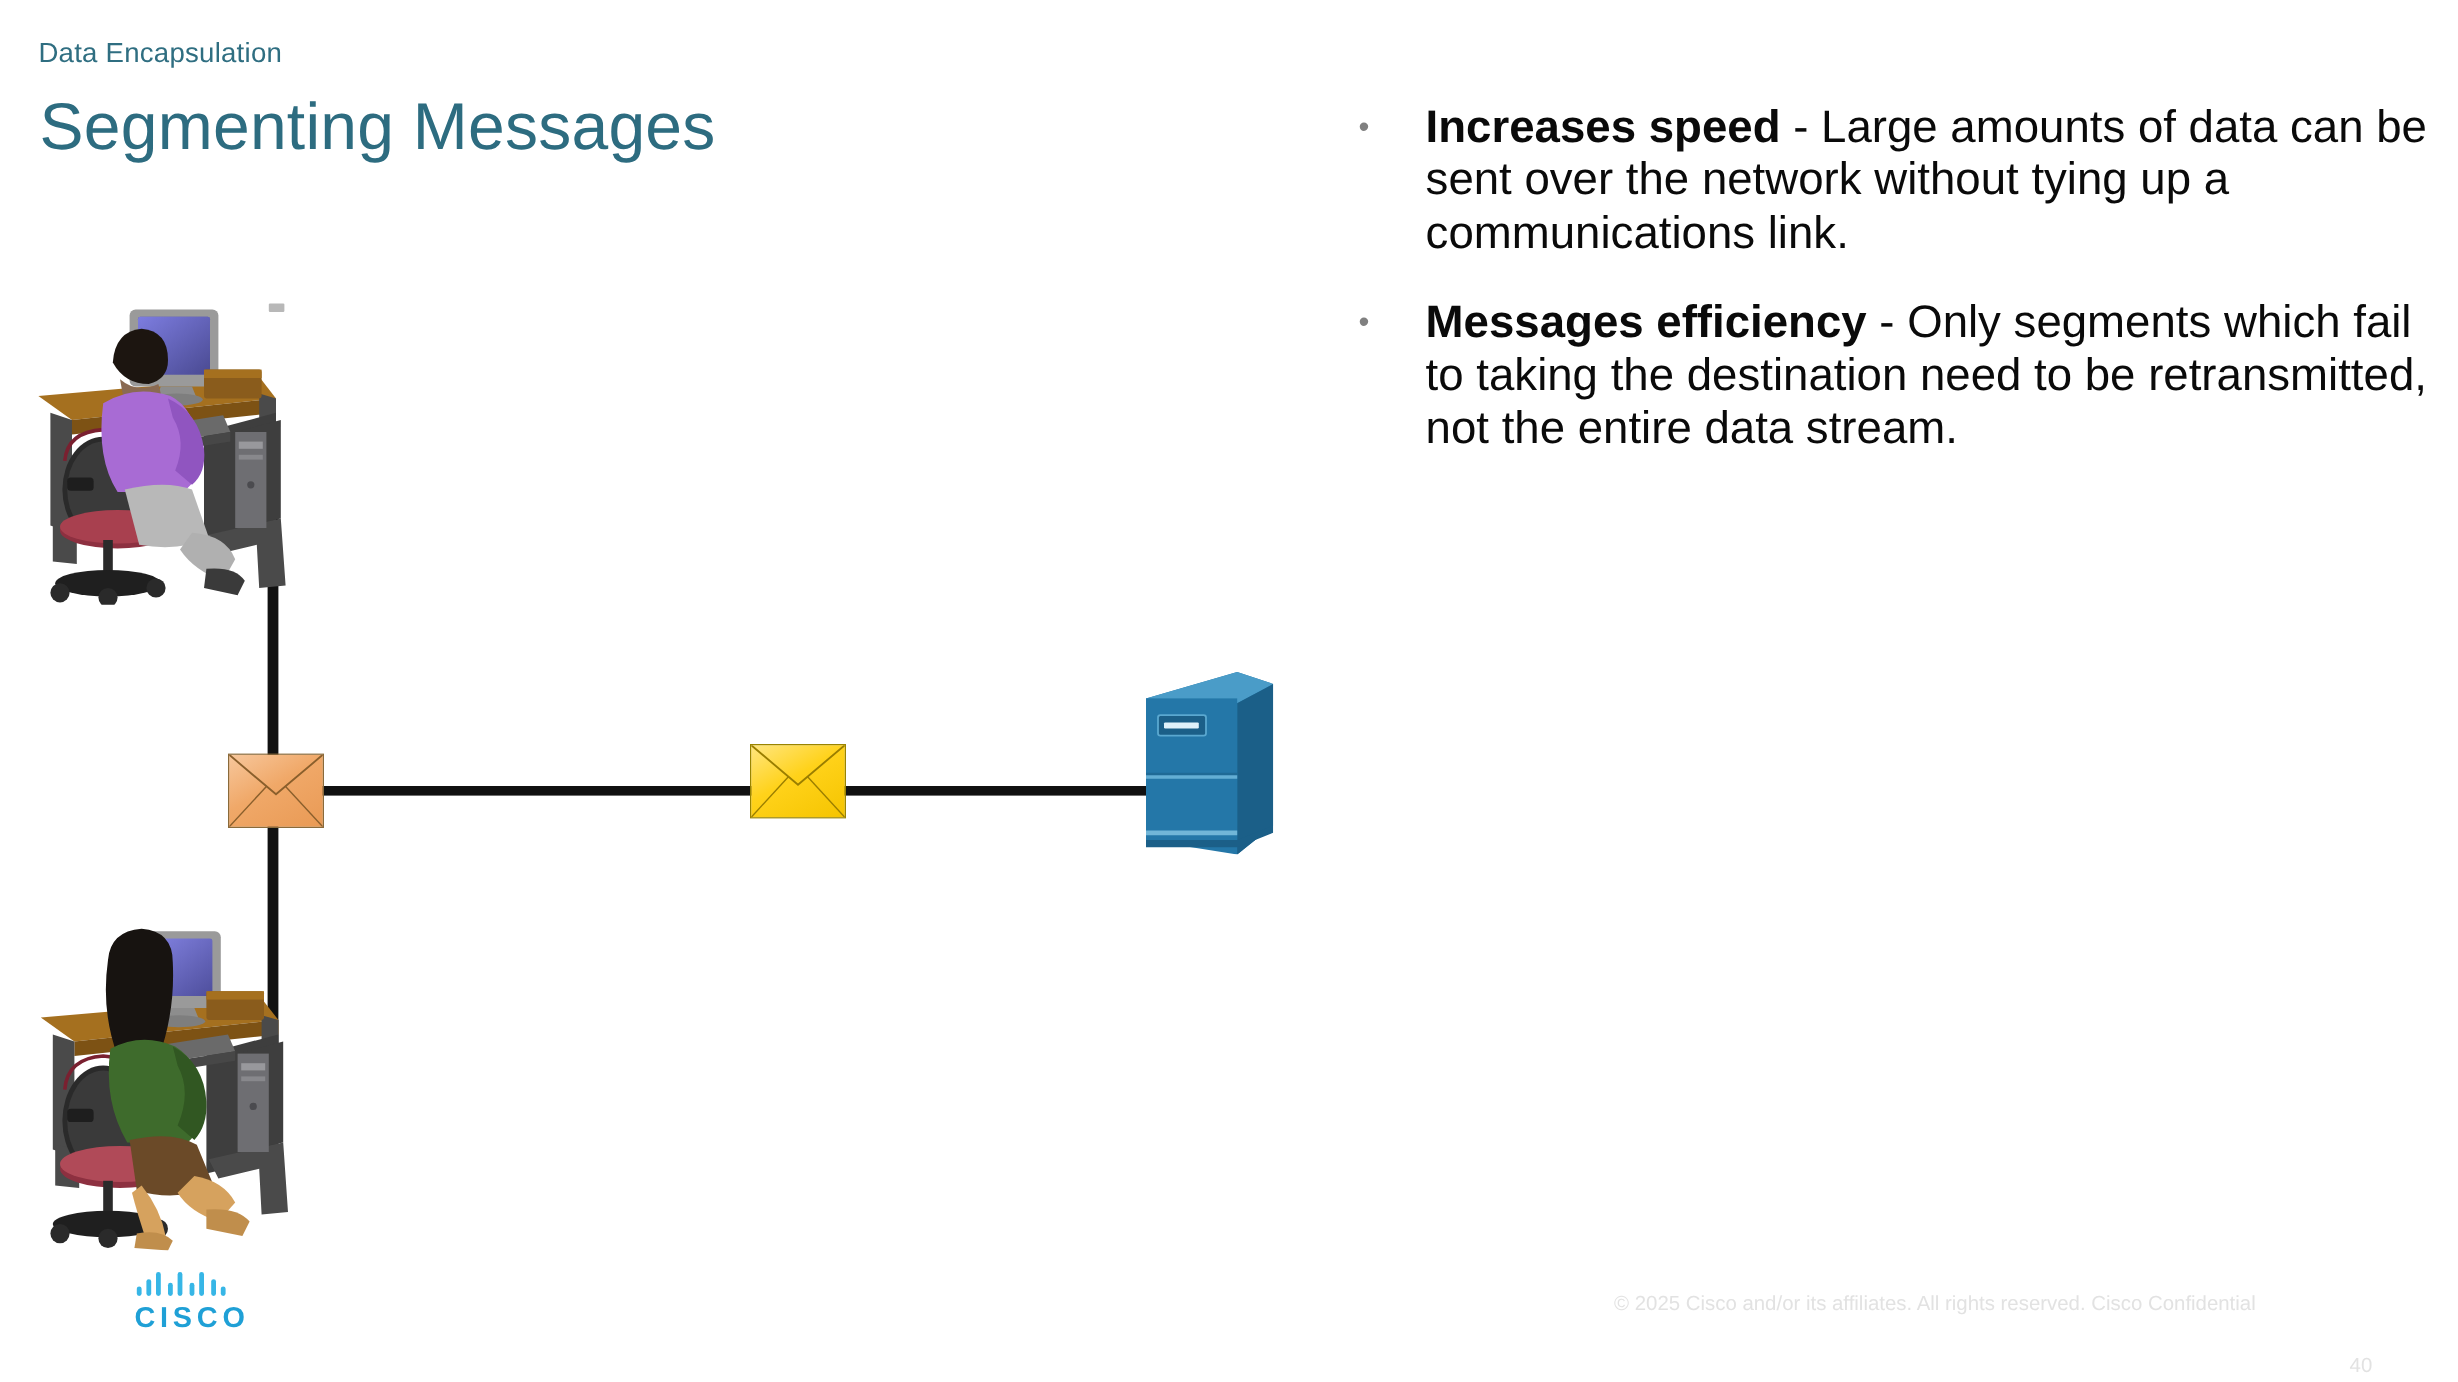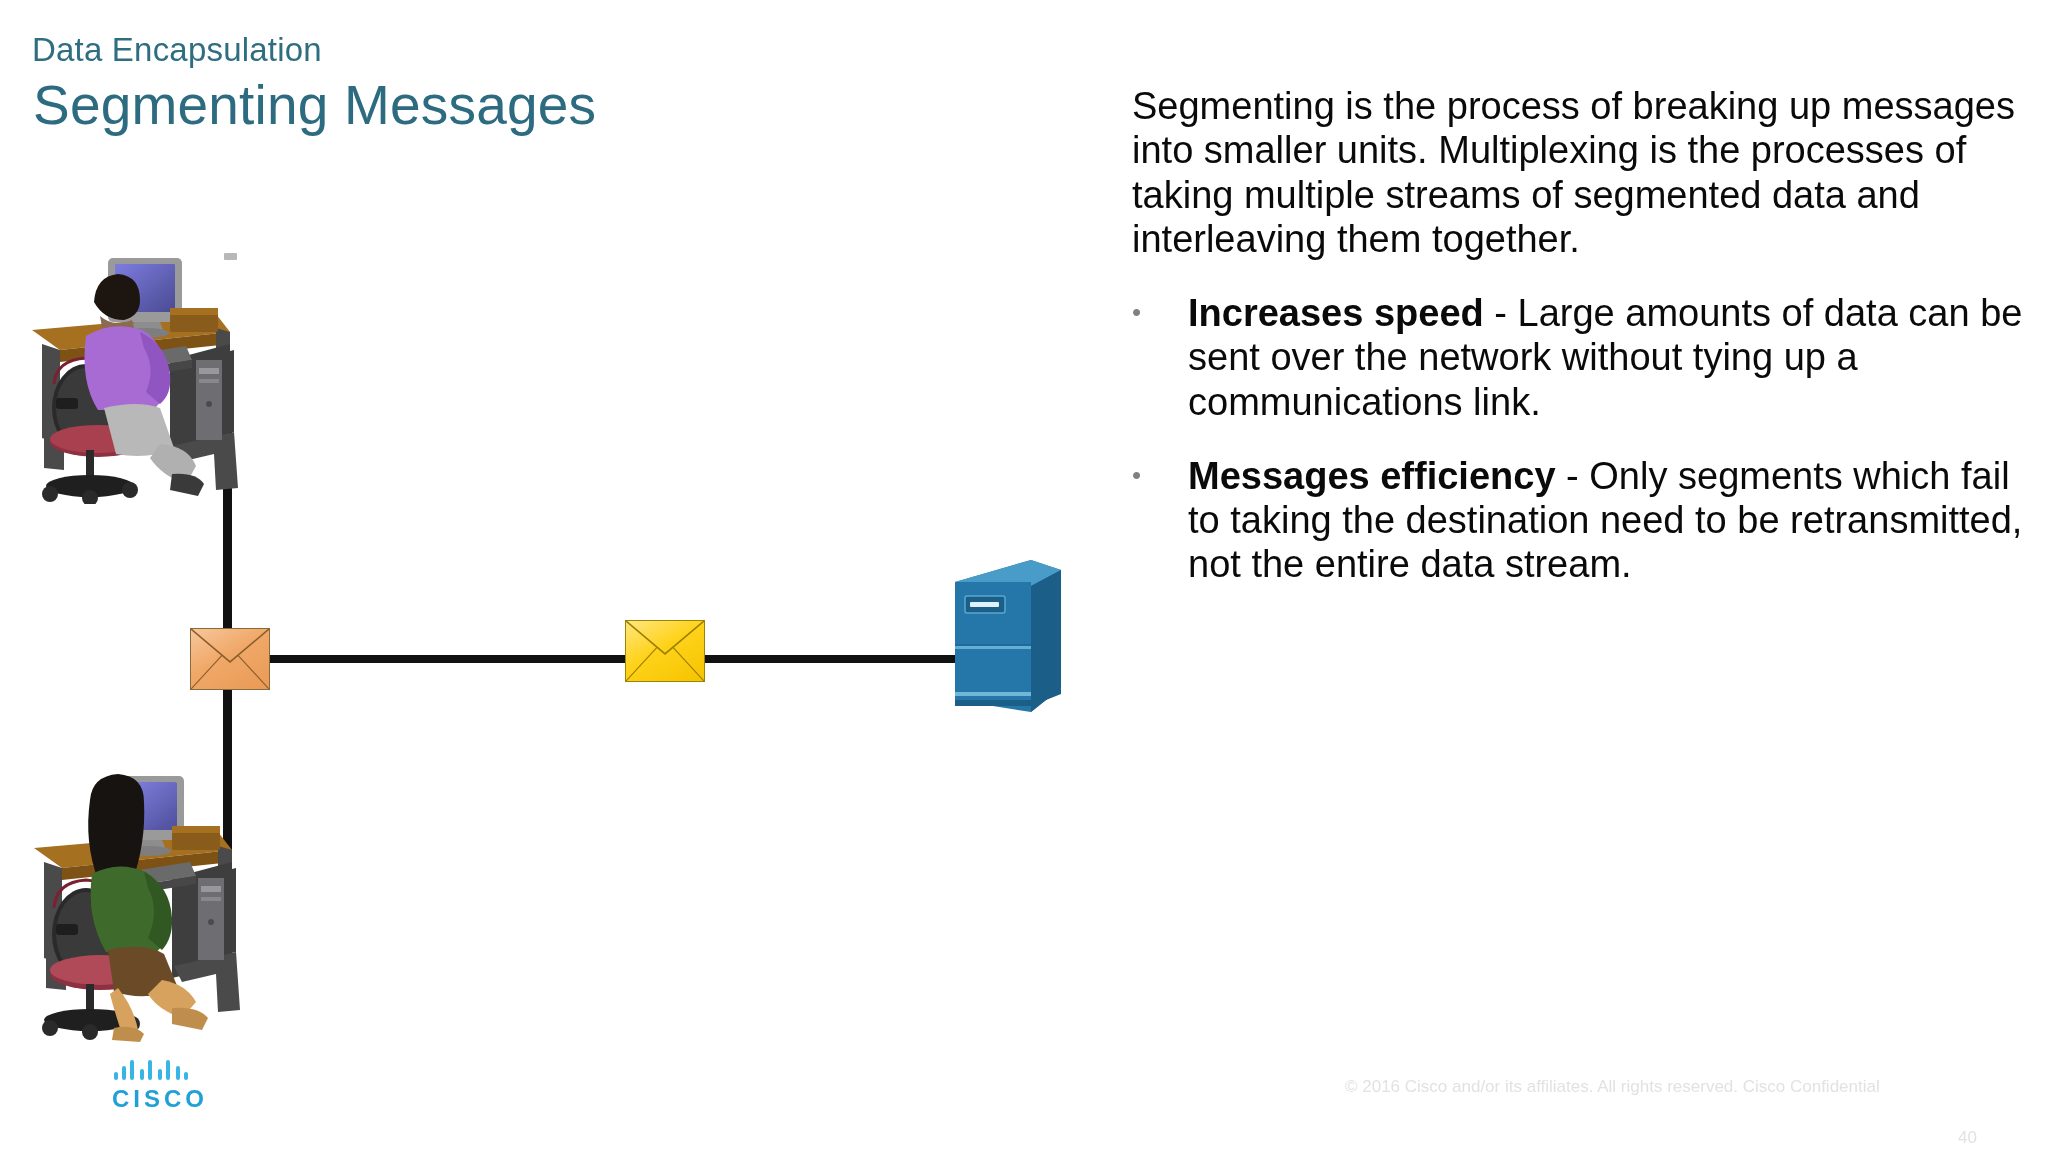--- a/index.html
+++ b/index.html
@@ -1,20 +1,20 @@
 <!DOCTYPE html>
 <html><head>
 <meta charset="utf-8">
 <style>
   html,body{margin:0;padding:0;background:#fff;}
   body{width:2048px;height:1152px;position:relative;overflow:hidden;
        font-family:"Liberation Sans","DejaVu Sans",sans-serif;}
 
   
-  #eyebrow{position:absolute;left:32px;top:31px;font-size:33px;color:#2f6e81;
+  #eyebrow{position:absolute;left:32px;top:31px;font-size:23px;color:#2f6e81;
            letter-spacing:.2px;white-space:nowrap;}
   #maintitle{position:absolute;left:33px;top:78px;font-size:55px;color:#2d6c80;
              letter-spacing:.2px;white-space:nowrap;line-height:1;}
 
   
   #body-col{position:absolute;left:1132px;top:84px;width:900px;color:#0a0a0a;}
   .para{font-size:38px;line-height:1.165;margin:0 0 30px 0;}
   .bullet-row{display:flex;font-size:38px;line-height:1.165;margin:0 0 30px 0;}
   .bullet-dot{flex:0 0 44px;color:#808080;font-size:26px;line-height:1.62;}
   .bullet-text{flex:1 1 auto;margin-left:12px;}
@@ -204,21 +204,20 @@
       <path d="M0 86 L76 86 L76 89 L0 89 Z" fill="#63aed4"></path>
       <rect x="10" y="36" width="40" height="17" rx="2" fill="#1b5f88" stroke="#5aa8d0" stroke-width="1.5"></rect>
       <rect x="15" y="42" width="29" height="5" rx="1" fill="#dff1fa"></rect>
       <path d="M0 132 L76 132 L76 136 L0 136 Z" fill="#71b6d8"></path>
       <path d="M0 140 L76 140 L106 128 L106 134 L76 146 L0 146 Z" fill="#1b5f88"></path>
     </svg>
   </div>
 </div>
 
 <div id="body-col">
-  <p class="para">Segmenting is the process of breaking up messages into smaller units. Multiplexing is the processes of taking multiple streams of segmented data and interleaving them together.</p>
 
   <div class="bullet-row">
     <span class="bullet-dot">•</span>
     <span class="bullet-text"><b>Increases speed</b><span> - Large amounts of data can be sent over the network without tying up a communications link.</span></span>
   </div>
 
   <div class="bullet-row">
     <span class="bullet-dot">•</span>
     <span class="bullet-text"><b>Messages efficiency</b><span> - Only segments which fail to taking the destination need to be retransmitted, not the entire data stream.</span></span>
   </div>
@@ -232,14 +231,14 @@
     <span class="bar" style="left:28px;height:11px;"></span>
     <span class="bar" style="left:36px;height:20px;"></span>
     <span class="bar" style="left:46px;height:11px;"></span>
     <span class="bar" style="left:54px;height:20px;"></span>
     <span class="bar" style="left:64px;height:14px;"></span>
     <span class="bar" style="left:72px;height:8px;"></span>
   </div>
   <div id="cisco-wordmark">CISCO</div>
 </div>
 
-<div id="footer-legal">© 2016  Cisco and/or its affiliates. All rights reserved.   Cisco Confidential</div>
+<div id="footer-legal">© 2025  Cisco and/or its affiliates. All rights reserved.   Cisco Confidential</div>
 <div id="footer-page">40</div>
 
 </body></html>

